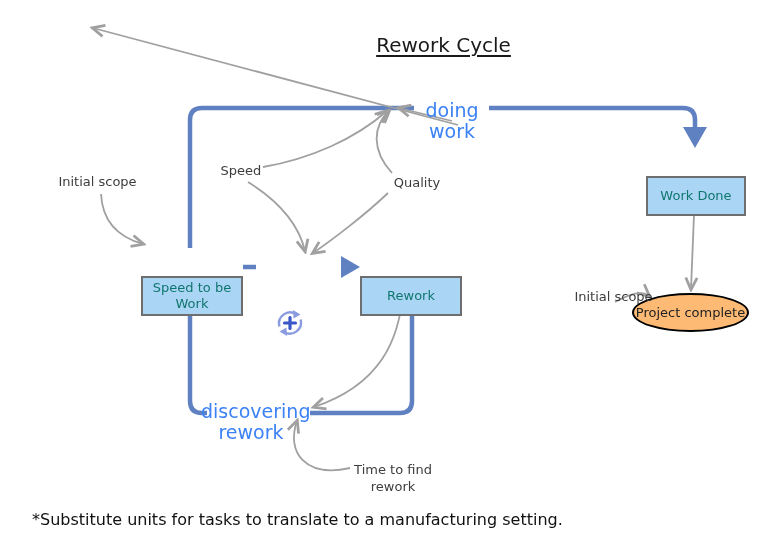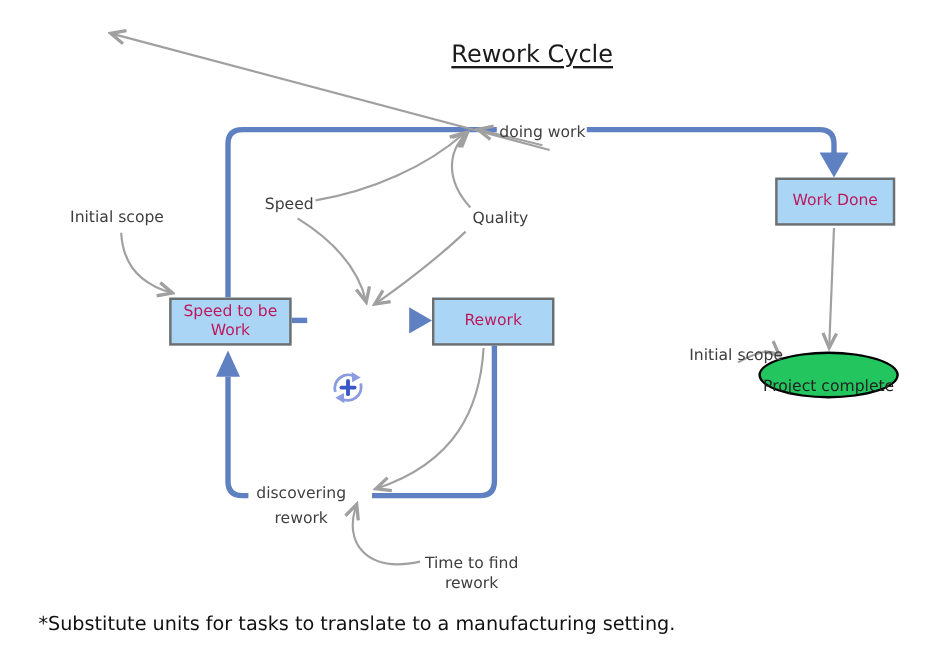--- a/index.html
+++ b/index.html
@@ -11,29 +11,29 @@
   svg.layer { position:absolute; left:0; top:0; }
   .abs { position:absolute; }
   .title {
     left:356px; top:33px; width:175px; text-align:center;
     font-size:20px; color:#1a1a1a; text-decoration:underline; text-underline-offset:3px;
   }
   .stock {
     position:absolute; width:102px; height:40px;
     background:#abd5f5; border:2px solid #6e6e6e;
     display:flex; flex-direction:column; align-items:center; justify-content:center;
-    font-size:13px; color:#be185d; line-height:16px; text-align:left;
+    font-size:13px; color:#0f766e; line-height:16px; text-align:left;margin-top:28px;
   }
   .ellipse-node {
     position:absolute; left:632px; top:293px; width:117px; height:39px;
-    background:#22c55e; border:2.5px solid #000; border-radius:50%;
-    display:flex; align-items:flex-end; justify-content:center;
+    background:#fdba74; border:2.5px solid #000; border-radius:50%;
+    display:flex; align-items:center; justify-content:center;
     font-size:13px; color:#222;
   }
-  .flow-label { color:#404040; font-size:13px; text-align:center; line-height:21px; }
+  .flow-label { color:#3b82f6; font-size:19px; text-align:center; line-height:21px; }
   .var-label  { color:#3d3d3d; font-size:13px; text-align:center; line-height:17px; }
   .footnote   { left:32px; top:510px; font-size:16px; color:#111; }
 </style>
 </head>
 <body>
 
 <div class="canvas">
 
   <svg class="layer" width="776" height="549" viewBox="0 0 776 549">
     <defs>

